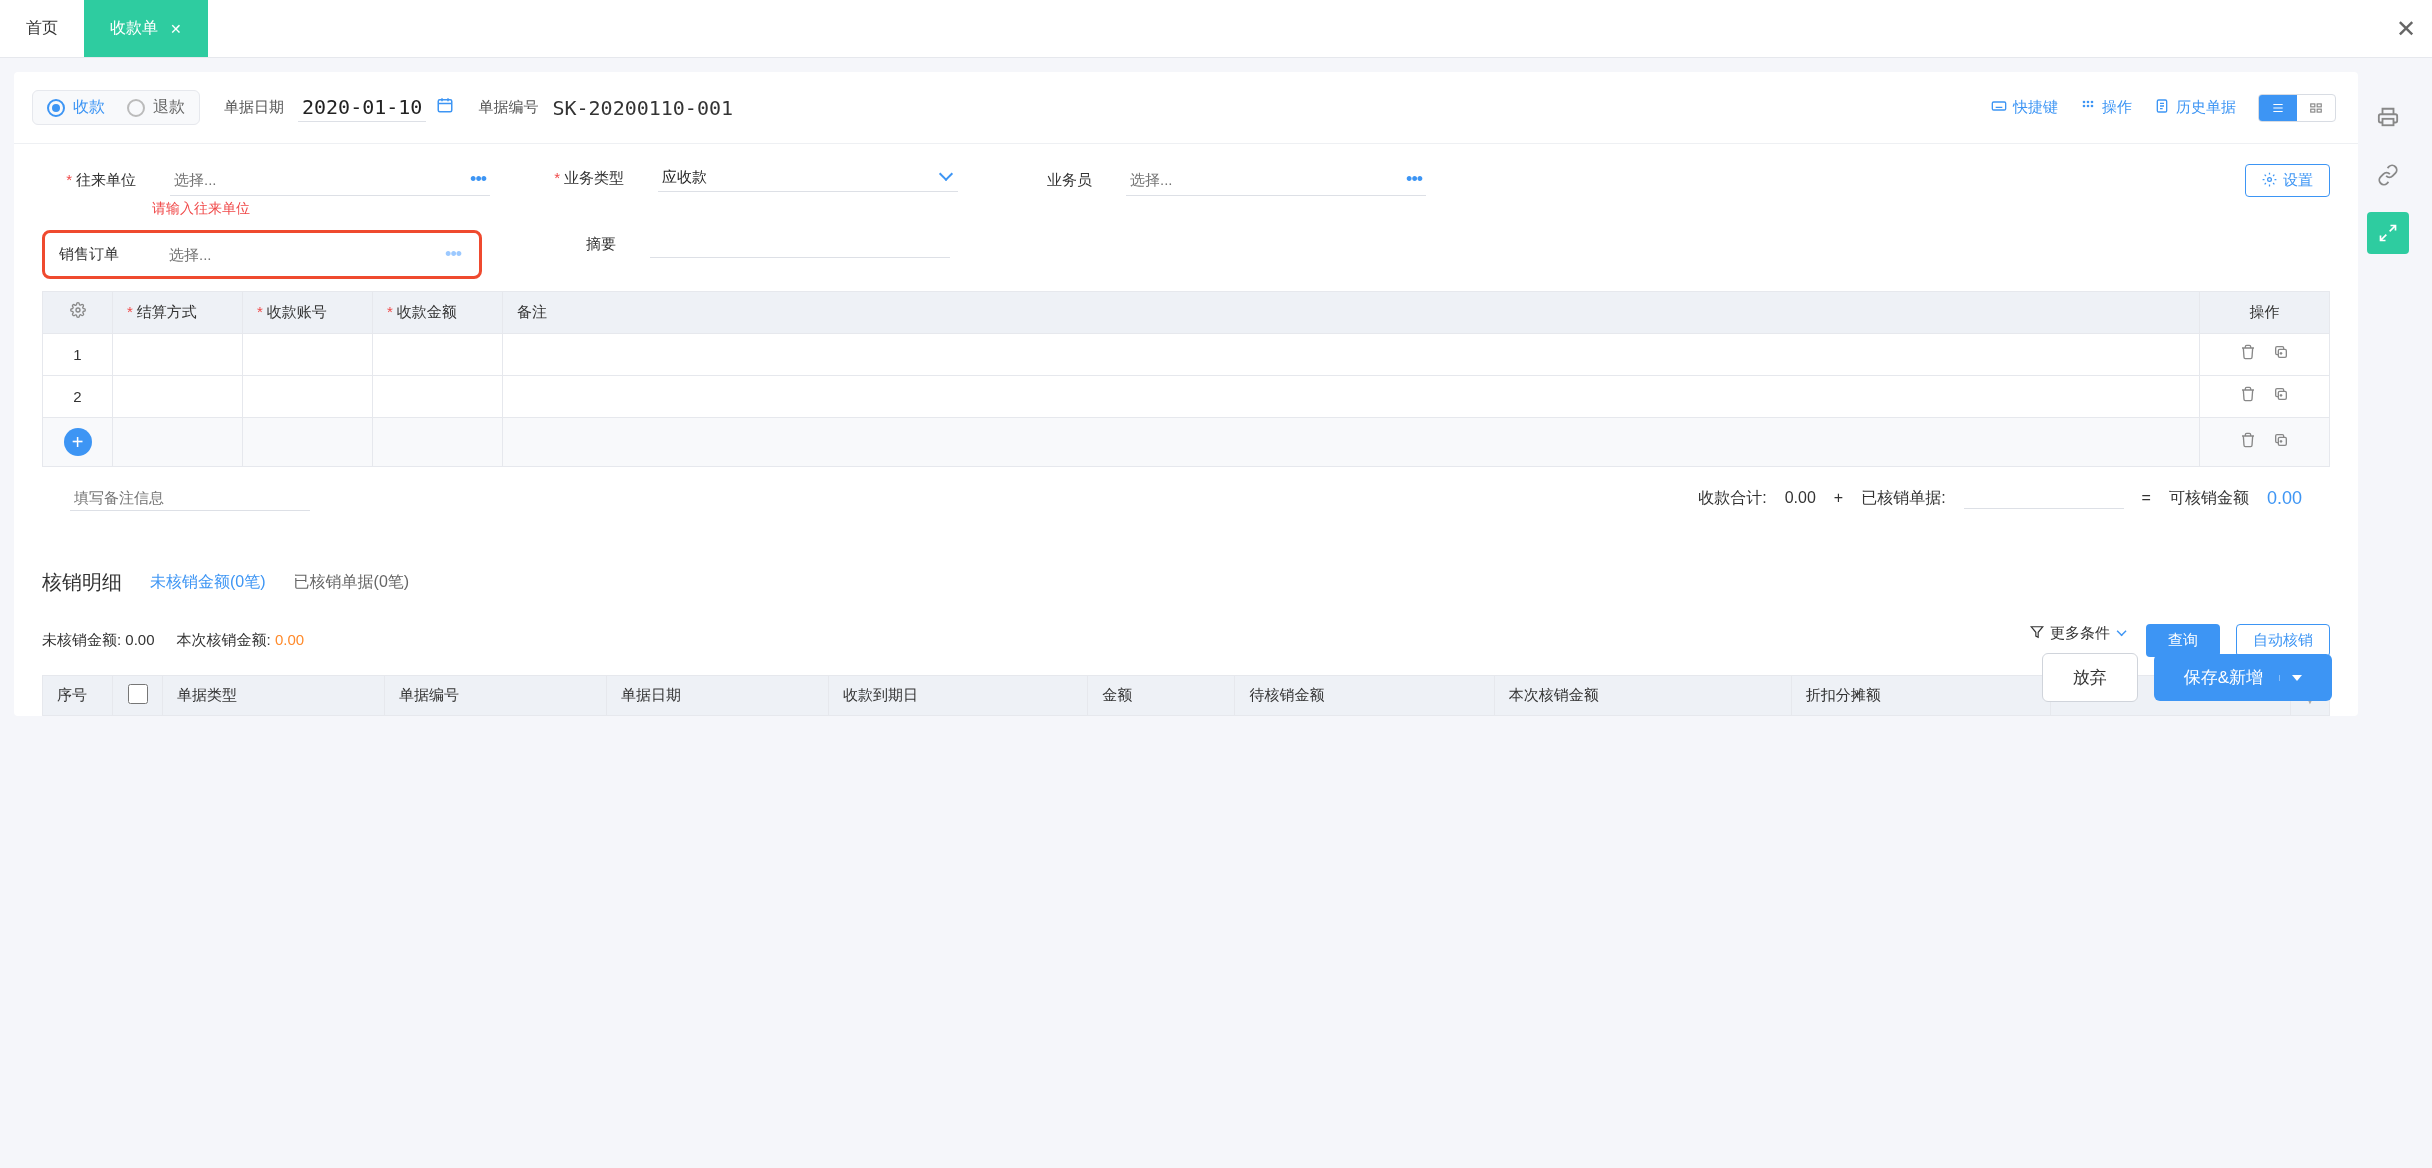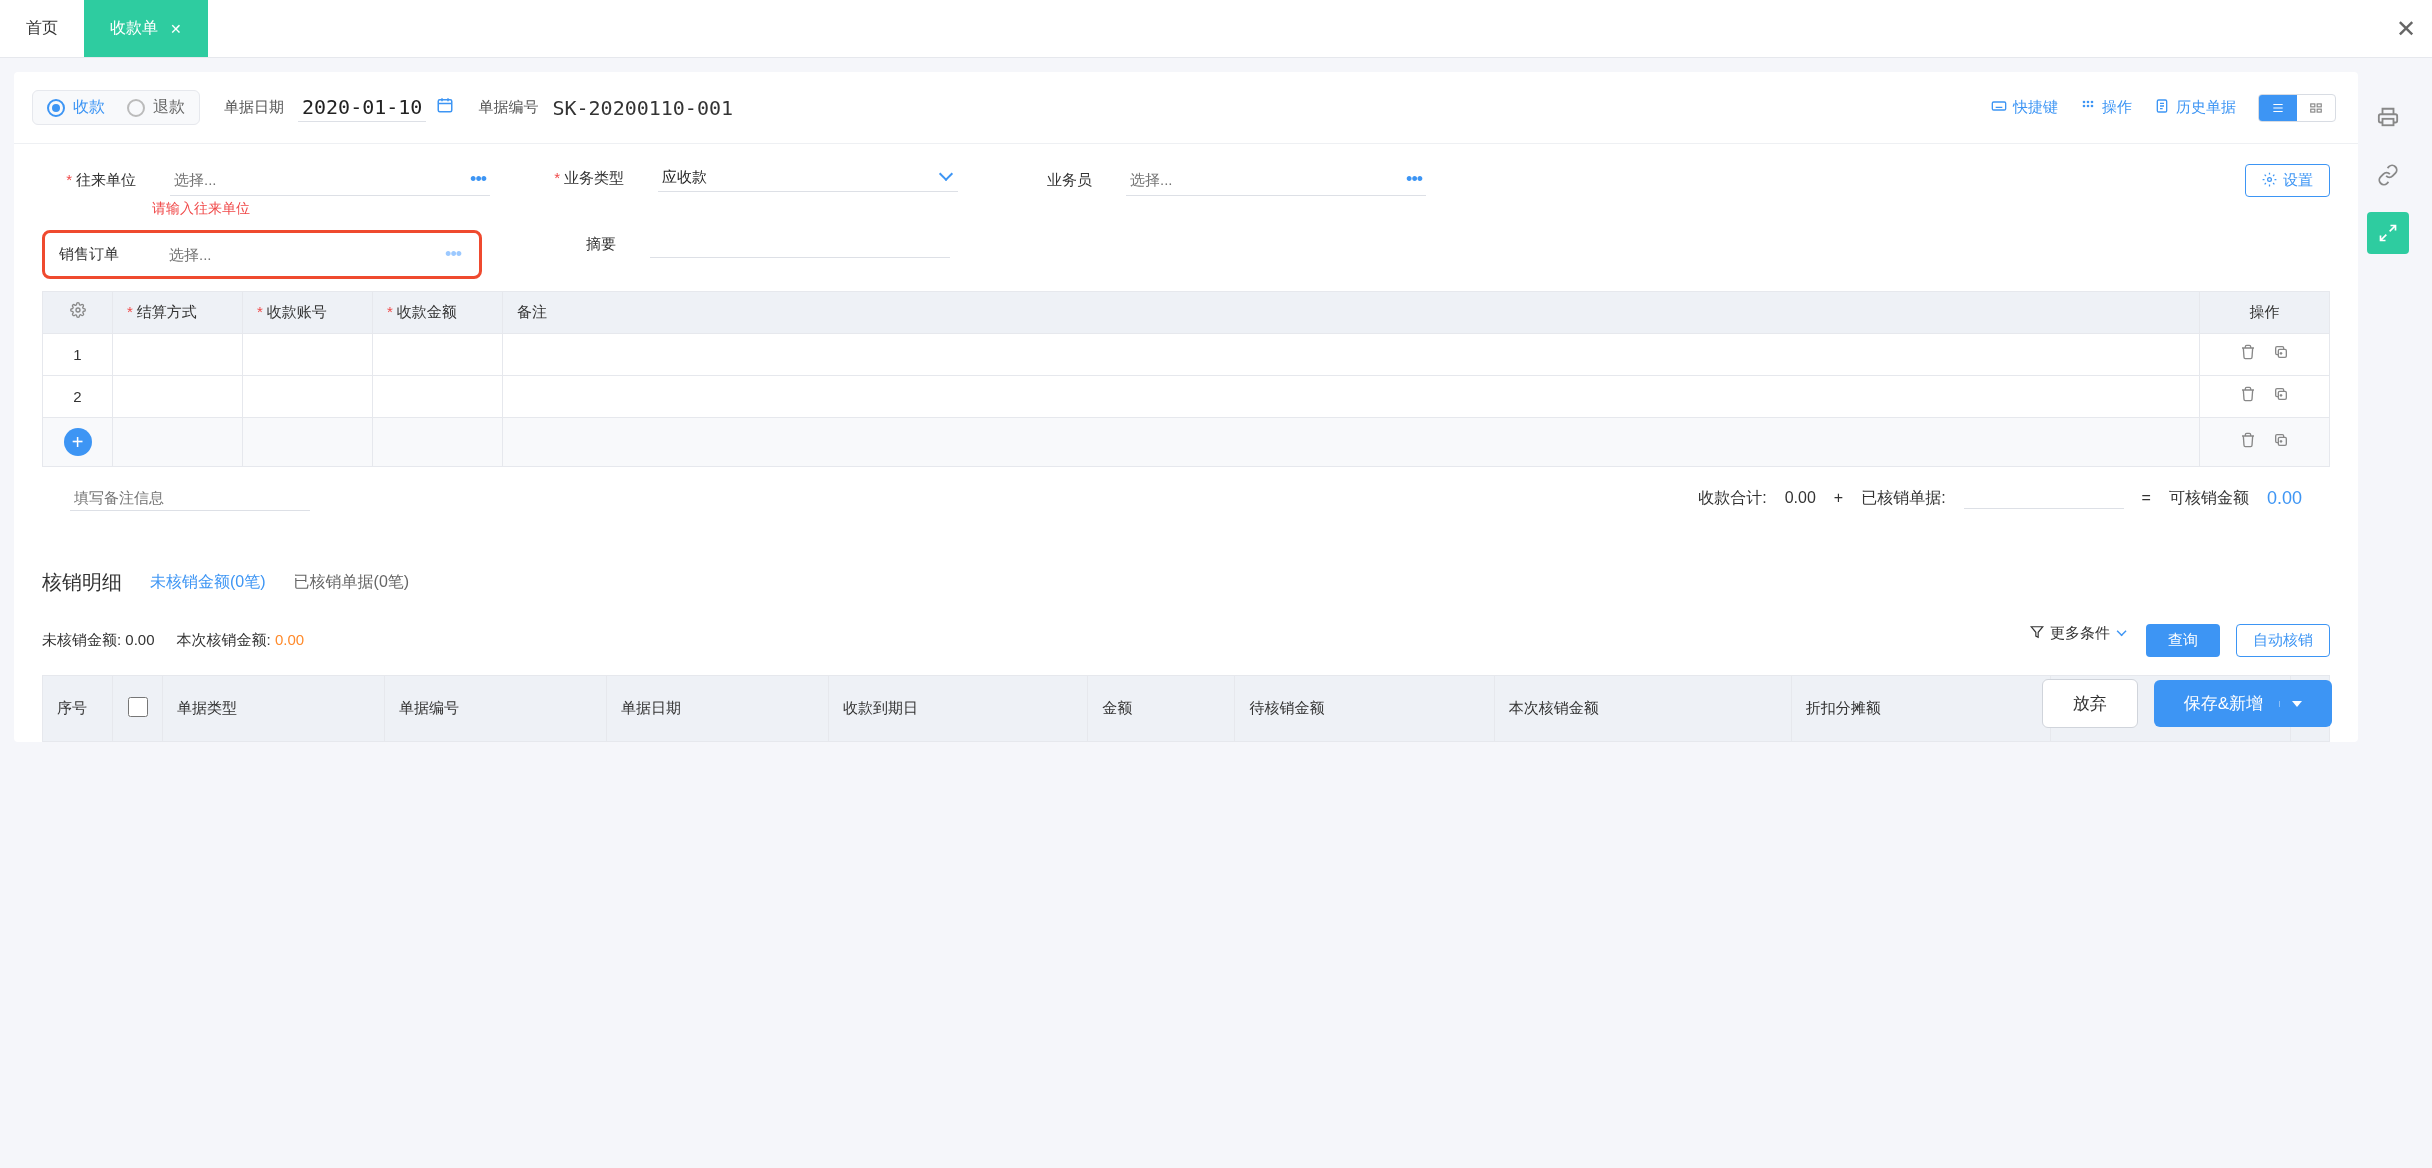--- a/index.html
+++ b/index.html
@@ -75,21 +75,21 @@
     .section-hdr { display: flex; align-items: center; padding: 26px 28px 10px; gap: 28px; }
     .section-hdr h3 { font-size: 20px; font-weight: 500; }
     .sub-tab { color: #666; font-size: 16px; cursor: pointer; }
     .sub-tab.active { color: #3d95f4; }
 
     .sub-toolbar { display: flex; align-items: center; padding: 18px 28px; gap: 22px; font-size: 15px; }
     .orange { color: #ff8a2b; }
     .btn-primary { background: #3d95f4; color: #fff; border: none; padding: 7px 22px; border-radius: 4px; cursor: pointer; font-size: 15px; }
 
     .detail-tbl { width: calc(100% - 56px); margin: 0 28px; border-collapse: collapse; }
-    .detail-tbl th { background: #eef1f6; border: 1px solid #e6e8ed; padding: 21px 14px; text-align: left; font-weight: normal; font-size: 15px; white-space: nowrap; }
+    .detail-tbl th { background: #eef1f6; border: 1px solid #e6e8ed; padding: 8px 14px; text-align: left; font-weight: normal; font-size: 15px; white-space: nowrap; }
     .detail-tbl th.r { text-align: left; }
     .detail-tbl .cb { width: 50px; text-align: center; }
     .detail-tbl input[type=checkbox] { width: 20px; height: 20px; border: 1px solid #ccc; border-radius: 4px; }
     .scroll-th { width: 36px; text-align: center; background: #eef1f6; }
     .scroll-th .arr { font-size: 10px; color: #aaa; line-height: 1; }
 
     .bottom-bar { position: absolute; right: 26px; bottom: 14px; display: flex; gap: 16px; align-items: center; }
     .btn-ghost { background: #fff; border: 1px solid #d0d4db; color: #333; padding: 12px 30px; border-radius: 6px; cursor: pointer; font-size: 17px; }
     .btn-save { background: #3d95f4; color: #fff; border: none; padding: 12px 30px; border-radius: 6px; cursor: pointer; font-size: 17px; display: flex; align-items: center; }
     .btn-save .drop { border-left: 1px solid rgba(255,255,255,.4); margin-left: 16px; padding-left: 12px; display: flex; align-items: center; }

